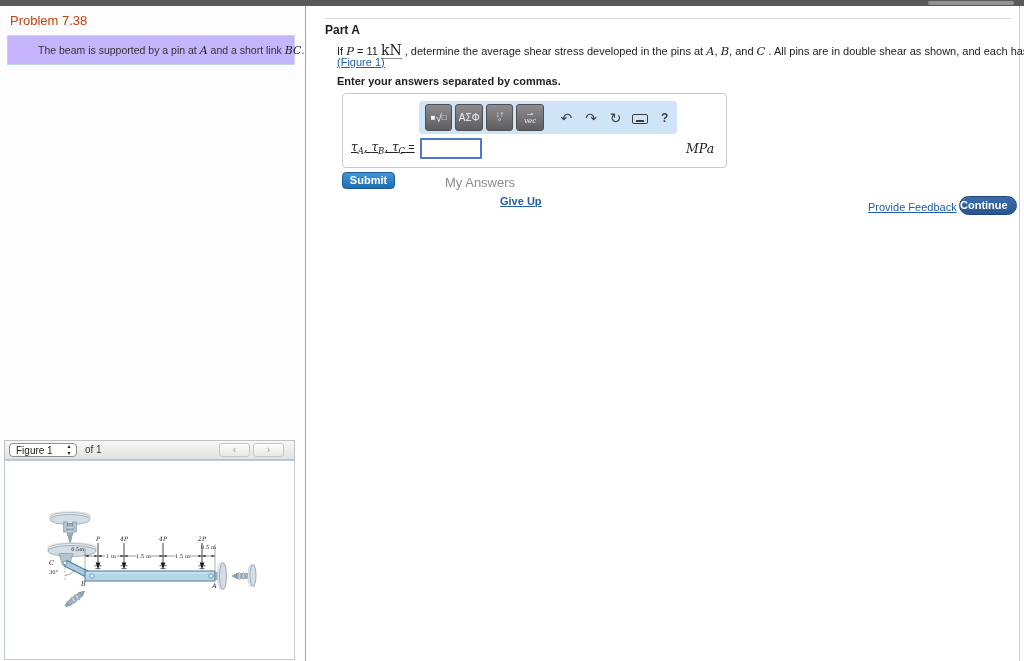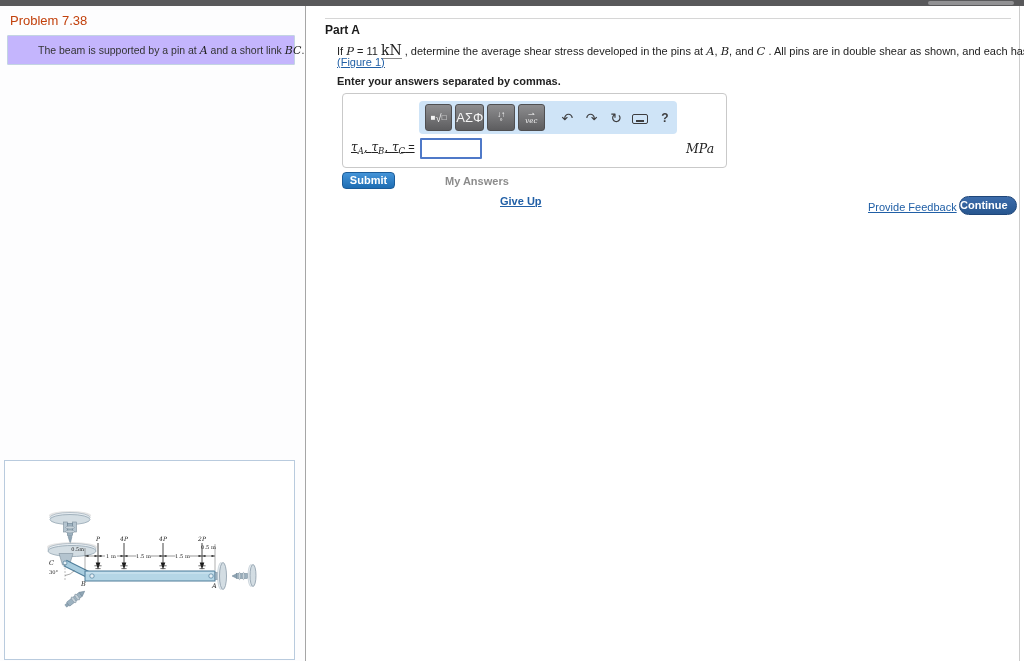--- a/index.html
+++ b/index.html
@@ -38,35 +38,35 @@
   .unit { font-family:"DejaVu Serif", serif; font-size:14px; color:#222; border-bottom:1px solid #8a8a8a; }
   .q-line2 { position:absolute; left:337px; top:56px; font-size:11px;text-decoration:underline; }
   .figure-link { color:#205fa6; text-decoration:underline; cursor:pointer; }
   .instruction { position:absolute; left:337px; top:75px; font-size:11px; font-weight:bold; color:#222; }
 
   
   .answer-box { position:absolute; left:342px; top:93px; width:385px; height:75px; border:1px solid #c9c9c9; border-radius:4px; background:#fff; }
   .toolbar { position:absolute; left:76px; top:7px; width:258px; height:33px; background:#cfe4f7; border-radius:4px; display:flex; align-items:center; padding-left:6px; }
   .tb-btn { width:30px; height:27px; margin-right:3px; border:1px solid #4f4f51; border-radius:3px; background:linear-gradient(#8d8d8f,#5d5d5f); color:#f4f4f4; display:flex; align-items:center; justify-content:center; cursor:pointer; }
   .tb-btn .g-sm { font-size:8px; } .tb-btn .g-md { font-size:11px; }
-  .tb-btn.greek { font-size:13px; letter-spacing:0; }
+  .tb-btn.greek { font-size:10px; letter-spacing:0; }
   .tb-btn .stack { display:flex; flex-direction:column; align-items:center; line-height:7px; }
   .stack .top { font-size:8px; } .stack .bot { font-size:7px; font-family:"DejaVu Serif", serif; font-style:italic; }
   .tb-ico { width:27px; text-align:center; font-size:14px; color:#3d3d3f; cursor:pointer; }
   .tb-ico.small { font-size:12px; font-weight:bold; }
   .kbd-icon { display:inline-block; position:relative; width:16px; height:10px; border:1.5px solid #3d3d3f; border-radius:2px; vertical-align:middle; }
   .kbd-icon:after { content:""; position:absolute; left:3px; right:3px; bottom:1px; height:1.5px; background:#3d3d3f; }
   .eq-label { position:absolute; left:8px; top:46px; font-family:"DejaVu Serif", serif; font-style:italic; font-size:12px; color:#222;text-decoration:underline; }
   .eq-label sub { font-size:8.5px; }
   .eq-eq { font-family:"Liberation Sans", sans-serif; font-style:normal; font-size:11px; }
   .eq-input { position:absolute; left:77px; top:44px; width:62px; height:21px; border:2px solid #4f79c8; border-radius:1px; font-size:12px; padding:0 4px; outline:none; }
   .eq-unit { position:absolute; left:343px; top:47px; font-family:"DejaVu Serif", serif; font-style:italic; font-size:12.5px; color:#222; }
 
   .submit-btn { position:absolute; left:342px; top:172px; width:53px; height:17px; background:linear-gradient(#4494d8,#1e6db3); border:1px solid #1b5c99; border-radius:4px; color:#fff; font-size:11px; font-weight:bold; text-align:center; line-height:15px; cursor:pointer; }
-  .my-answers { position:absolute; left:437px; top:175px; font-size:11px; font-weight:bold; color:#8c8c8c;padding-left:8px; }
+  .my-answers { position:absolute; left:437px; top:175px; font-size:13px; font-weight:normal; color:#8c8c8c;padding-left:8px; }
   .give-up { position:absolute; left:500px; top:175px; font-size:11px; font-weight:bold; color:#205fa6; text-decoration:underline; cursor:pointer;margin-top:20px; }
   .provide-feedback { position:absolute; left:868px; top:201px; font-size:11px; color:#205fa6; text-decoration:underline; cursor:pointer; }
   .continue-btn { position:absolute; left:959px; top:196px; width:58px; height:19px; background:linear-gradient(#3c6cab,#27568f); border:1px solid #1f4679; border-radius:10px; color:#fff; font-size:11px; font-weight:bold; text-align:left; line-height:17px; cursor:pointer; }
 
   svg text { font-family:"DejaVu Serif", serif; fill:#1a1a1a; }
   svg text.it { font-style:italic; }
 </style>
 </head>
 <body>
 
@@ -74,20 +74,29 @@
 
   <div class="topbar">
     <div class="topbar-thumb"></div>
   </div>
   <div class="right-edge"></div>
 
   <div class="left-panel">
     <div class="panel-title">Problem 7.38</div>
     <div class="problem-box"><span>The beam is supported by a pin at </span><span class="mathvar">A</span><span> and a short link </span><span class="mathvar">BC</span><span>.</span></div>
 
+    <div class="figure-header">
+      <div class="figure-select">
+        <span class="lbl">Figure 1</span>
+        <span class="stepper"><span>▴</span><br><span>▾</span></span>
+      </div>
+      <span class="of-label">of 1</span>
+      <div class="nav-btn nav-prev"><span>‹</span></div>
+      <div class="nav-btn nav-next"><span>›</span></div>
+    </div>
 
     <div class="figure-content">
       <svg width="289" height="198" viewBox="0 0 289 198">
 
         <g>
           <ellipse cx="65" cy="54.5" rx="21" ry="4.5" fill="#cfcfcf" opacity="0.55"></ellipse>
           <ellipse cx="65" cy="56.5" rx="20" ry="5" fill="#e8eef2" stroke="#93a5b1" stroke-width="0.6"></ellipse>
           <ellipse cx="65" cy="58.5" rx="20" ry="5" fill="#d3dde3" stroke="#93a5b1" stroke-width="0.8"></ellipse>
           <rect x="58.5" y="61" width="4" height="10" fill="#b4c4cf" stroke="#7d8e9b" stroke-width="0.6"></rect>
           <rect x="67.5" y="61" width="4" height="10" fill="#b4c4cf" stroke="#7d8e9b" stroke-width="0.6"></rect>

